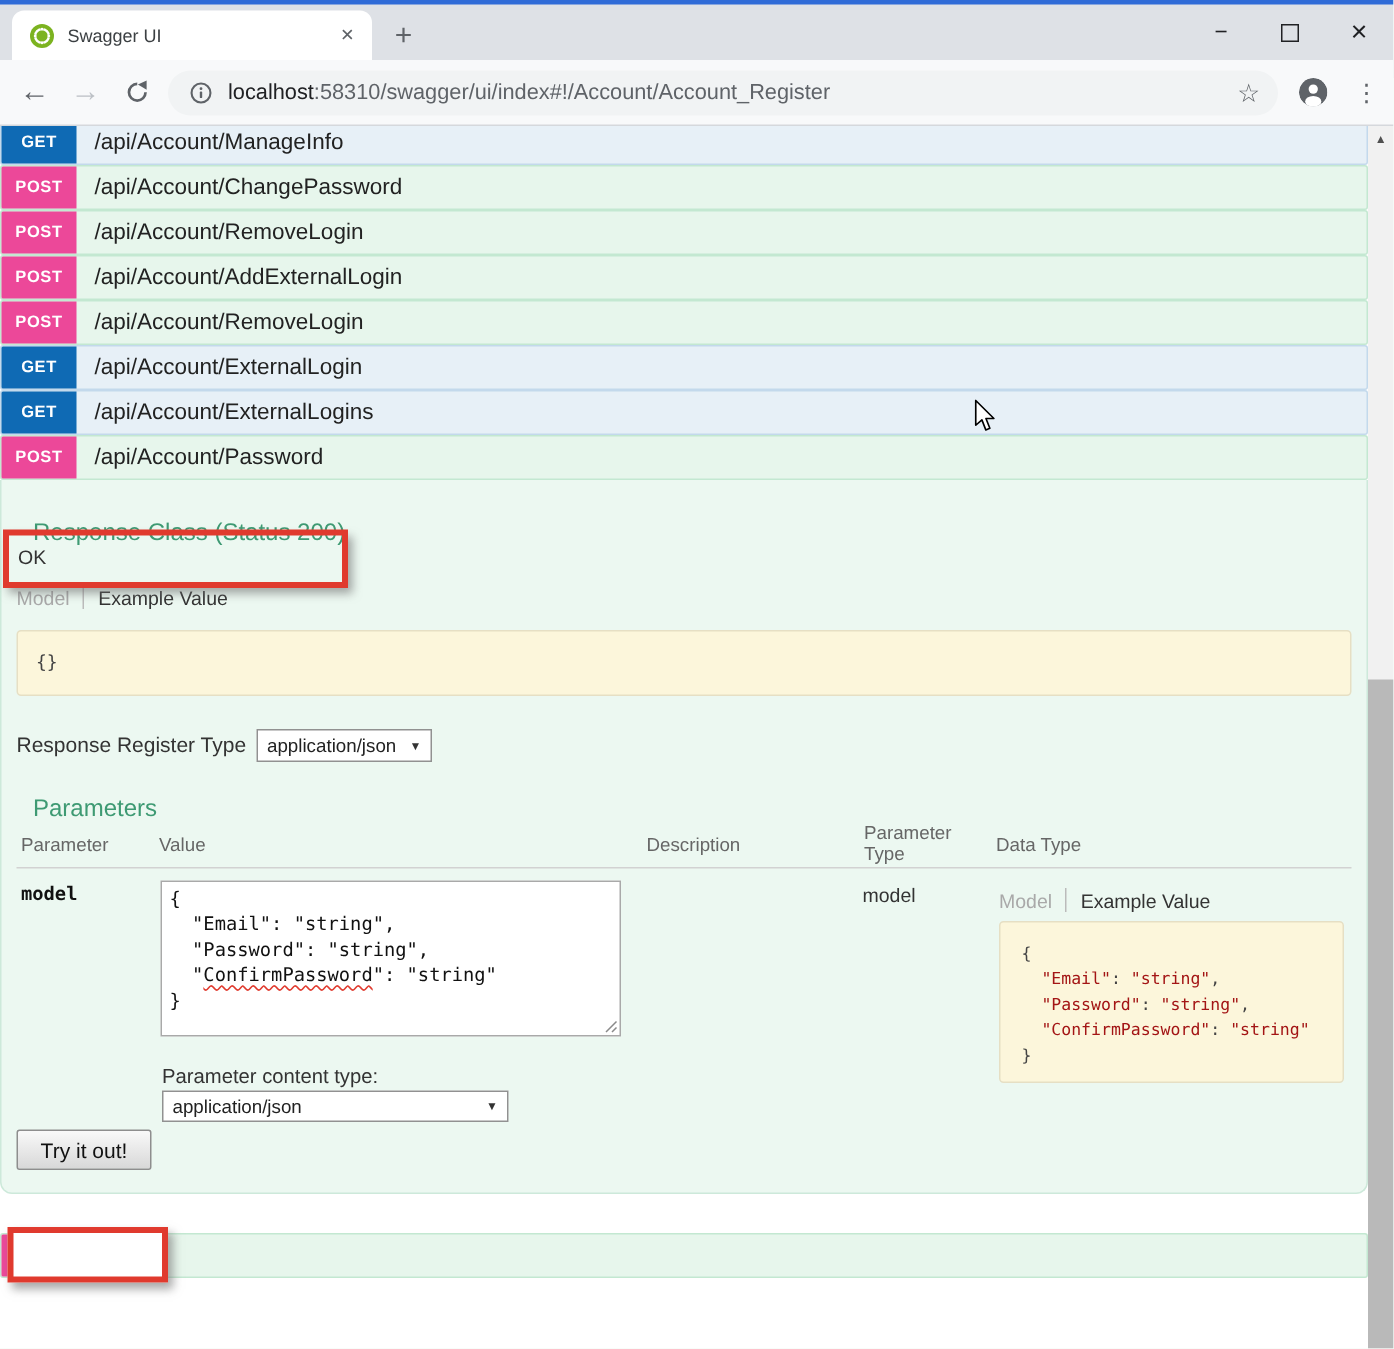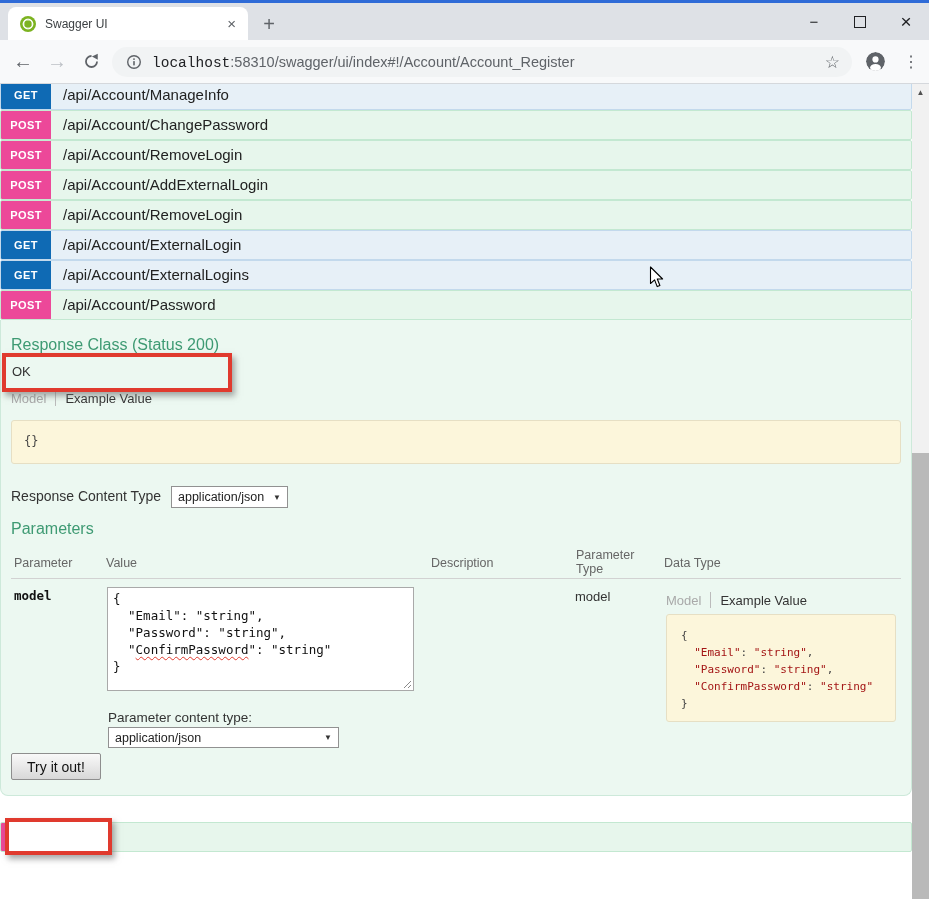--- a/index.html
+++ b/index.html
@@ -34,21 +34,21 @@
   .nav-icon{position:absolute;top:0;height:43px;display:flex;align-items:center;justify-content:center;}
   .nav-back{left:8px;width:30px;font-size:20px;color:#5f6368;}
   .nav-fwd{left:42px;width:30px;font-size:20px;color:#bdc1c6;}
   .nav-reload{left:76px;width:30px;}
   .omnibox{
     position:absolute;left:112px;top:7px;width:740px;height:30px;border-radius:15px;
     background:#f1f3f4;display:flex;align-items:center;padding:0 12px 0 14px;box-sizing:border-box;
   }
   .info-icon{width:16px;height:16px;margin-right:10px;flex:0 0 auto;}
   .url{font-size:14.5px;color:#5f6368;white-space:nowrap;overflow:hidden;flex:1;}
-  .url .host{color:#202124;font-family:Liberation Mono, monospace;}
+  .url .host{color:#202124;}
   .star-icon{margin-left:8px;font-size:17px;color:#5f6368;}
   .avatar{position:absolute;left:866px;top:12px;width:19px;height:19px;border-radius:50%;overflow:hidden;}
   .menu-icon{position:absolute;left:898px;top:0;width:26px;height:43px;display:flex;align-items:center;
     justify-content:center;font-size:16px;color:#5f6368;}
 
   
   .page{position:absolute;top:84px;left:0;width:912px;height:815px;overflow:hidden;background:#fff;}
 
   .ep-row{display:flex;height:30px;margin-bottom:0;border:1px solid;border-radius:2px;box-sizing:border-box;}
   #endpoint-list > .ep-row:first-child{margin-top:-4px;}
@@ -57,21 +57,21 @@
   .ep-badge{width:50px;display:flex;align-items:center;justify-content:center;color:#fff;
     font-size:11px;font-weight:bold;letter-spacing:.4px;border-radius:1px 0 0 1px;flex:0 0 auto;}
   .get .ep-badge{background:#0f6ab4;}
   .post .ep-badge{background:#ec4899;}
   .ep-path{padding-left:12px;font-size:15px;color:#222;line-height:27px;}
   #register-row{margin-bottom:0;}
   #bottom-row{margin-top:26px;margin-bottom:0;}
 
   .panel{position:relative;width:912px;height:476px;background:#ecf8f1;
     border:1px solid #cde9da;border-top:none;border-radius:0 0 8px 8px;box-sizing:border-box;}
-  .h-green{position:absolute;left:10px;font-size:16px;color:#3e9a73;font-weight:400;margin:0;}
+  .h-green{position:absolute;left:10px;font-size:16px;color:#3e9a73;font-weight:400;margin:11px;}
   #response-class{top:16px;}
   #parameters-heading{top:200px;}
   #response-ok{position:absolute;left:11px;top:44px;font-size:13px;color:#333;}
   .tabs{position:absolute;display:flex;align-items:center;font-size:13px;}
   .tabs .inactive{color:#a9a9a9;}
   .tabs .divider{width:1px;height:16px;background:#bbb;margin:0 9px;}
   .tabs .active{color:#333;}
   #tabs-response{left:10px;top:70px;}
   #tabs-schema{left:665px;top:272px;}
 
@@ -226,21 +226,21 @@
     <div class="tabs" id="tabs-response">
       <span class="inactive">Model</span>
       <span class="divider"></span>
       <span class="active">Example Value</span>
     </div>
 
     <div class="example-box mono" id="response-example">
       <div class="cl">{}</div>
     </div>
 
-    <span id="rct-label">Response Content Type</span>
+    <span id="rct-label">Response Register Type</span>
     <div class="fake-select" id="rct-select">
       <span>application/json</span>
       <span class="arrow">▼</span>
     </div>
 
     <h2 class="h-green" id="parameters-heading">Parameters</h2>
 
     <span class="th" id="th-parameter">Parameter</span>
     <span class="th" id="th-value">Value</span>
     <span class="th" id="th-description">Description</span>

